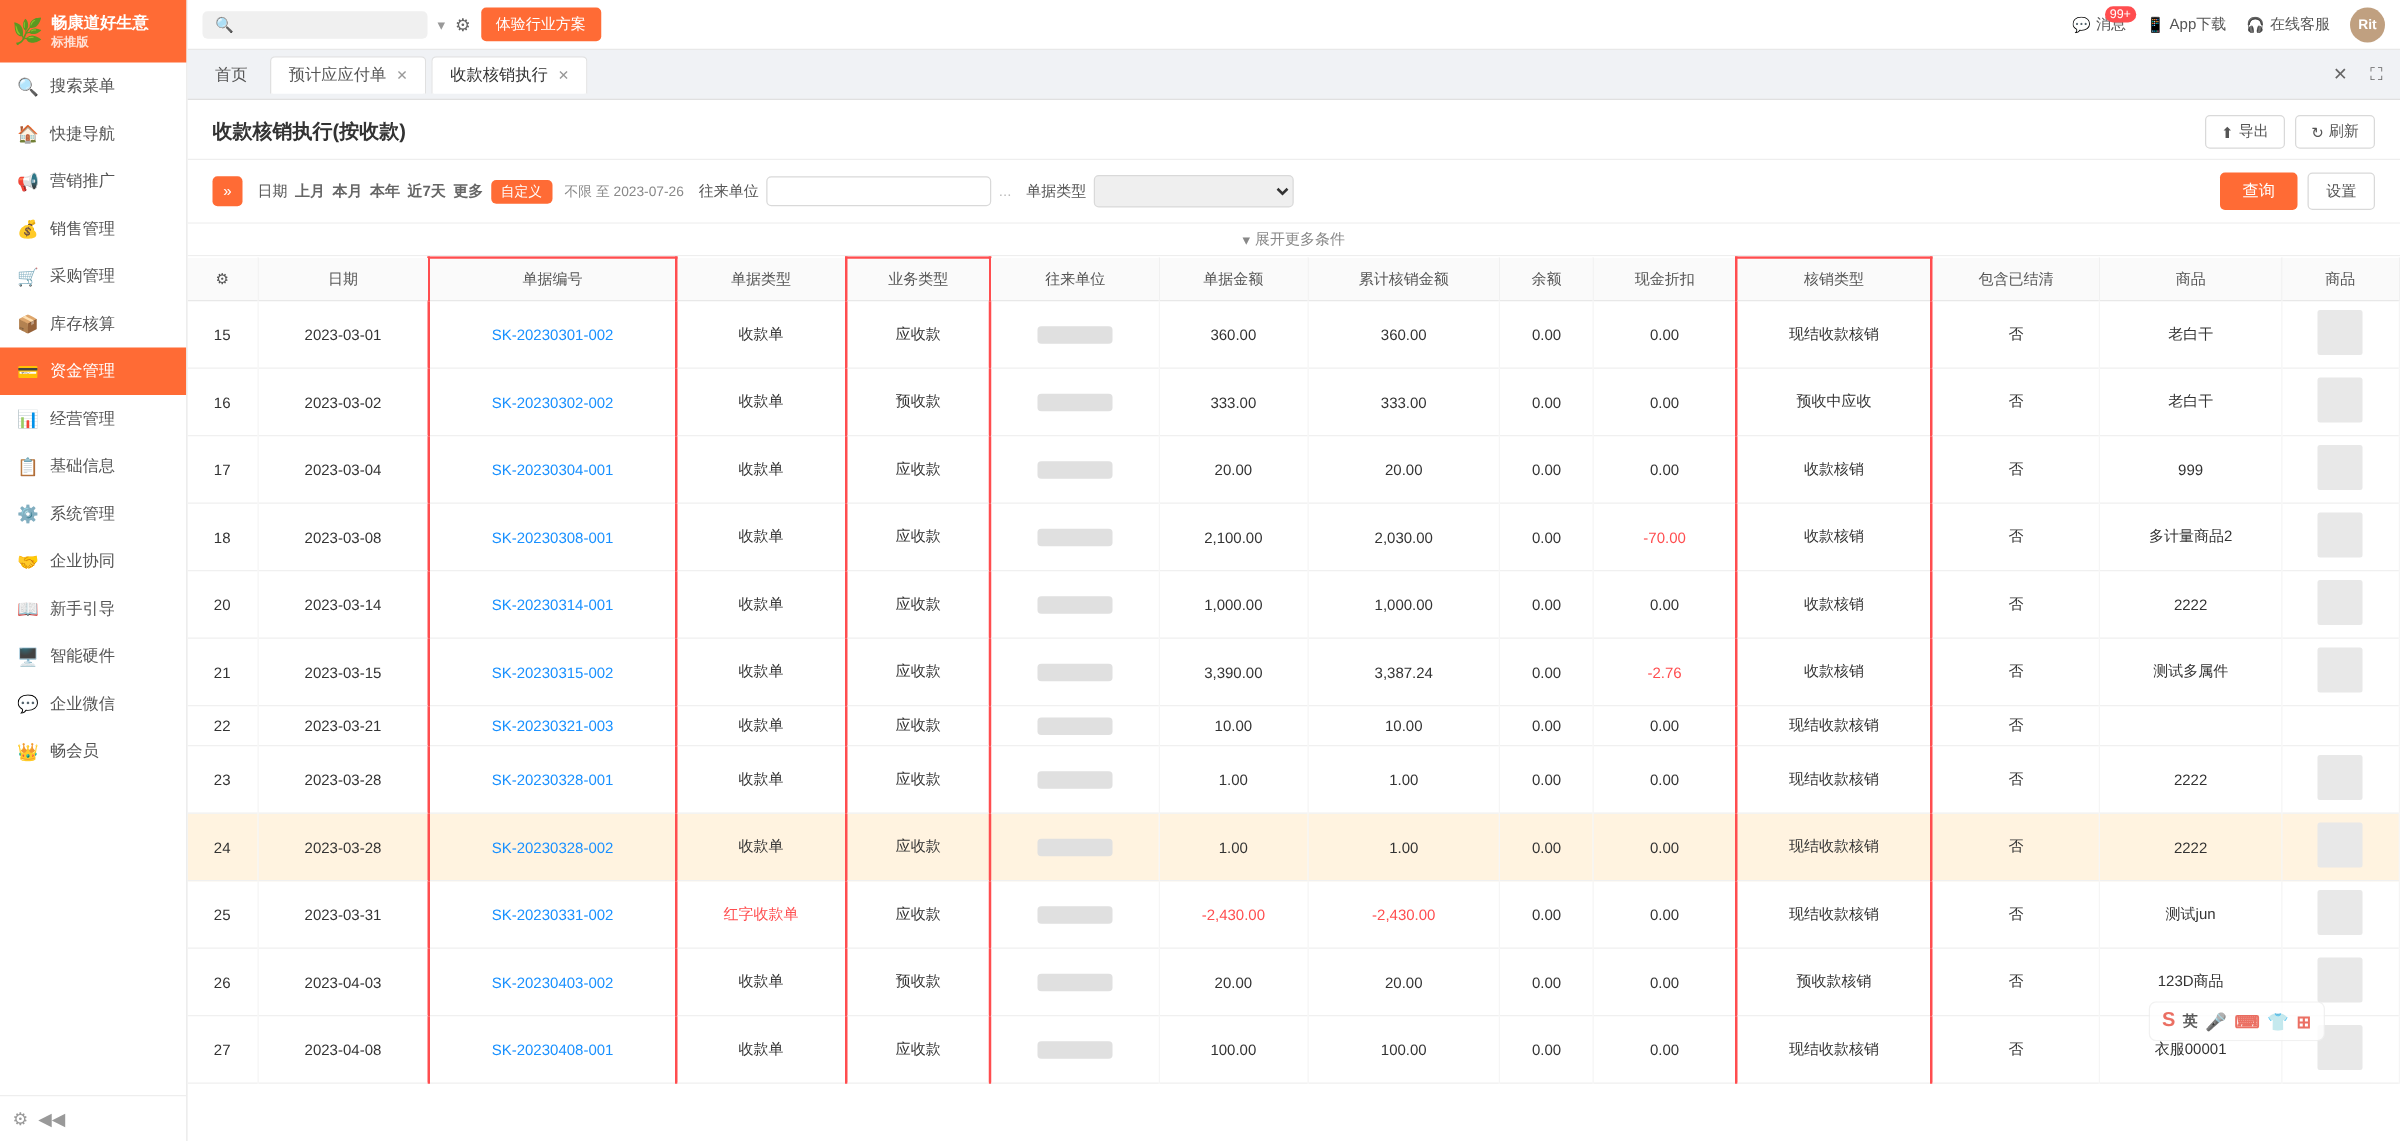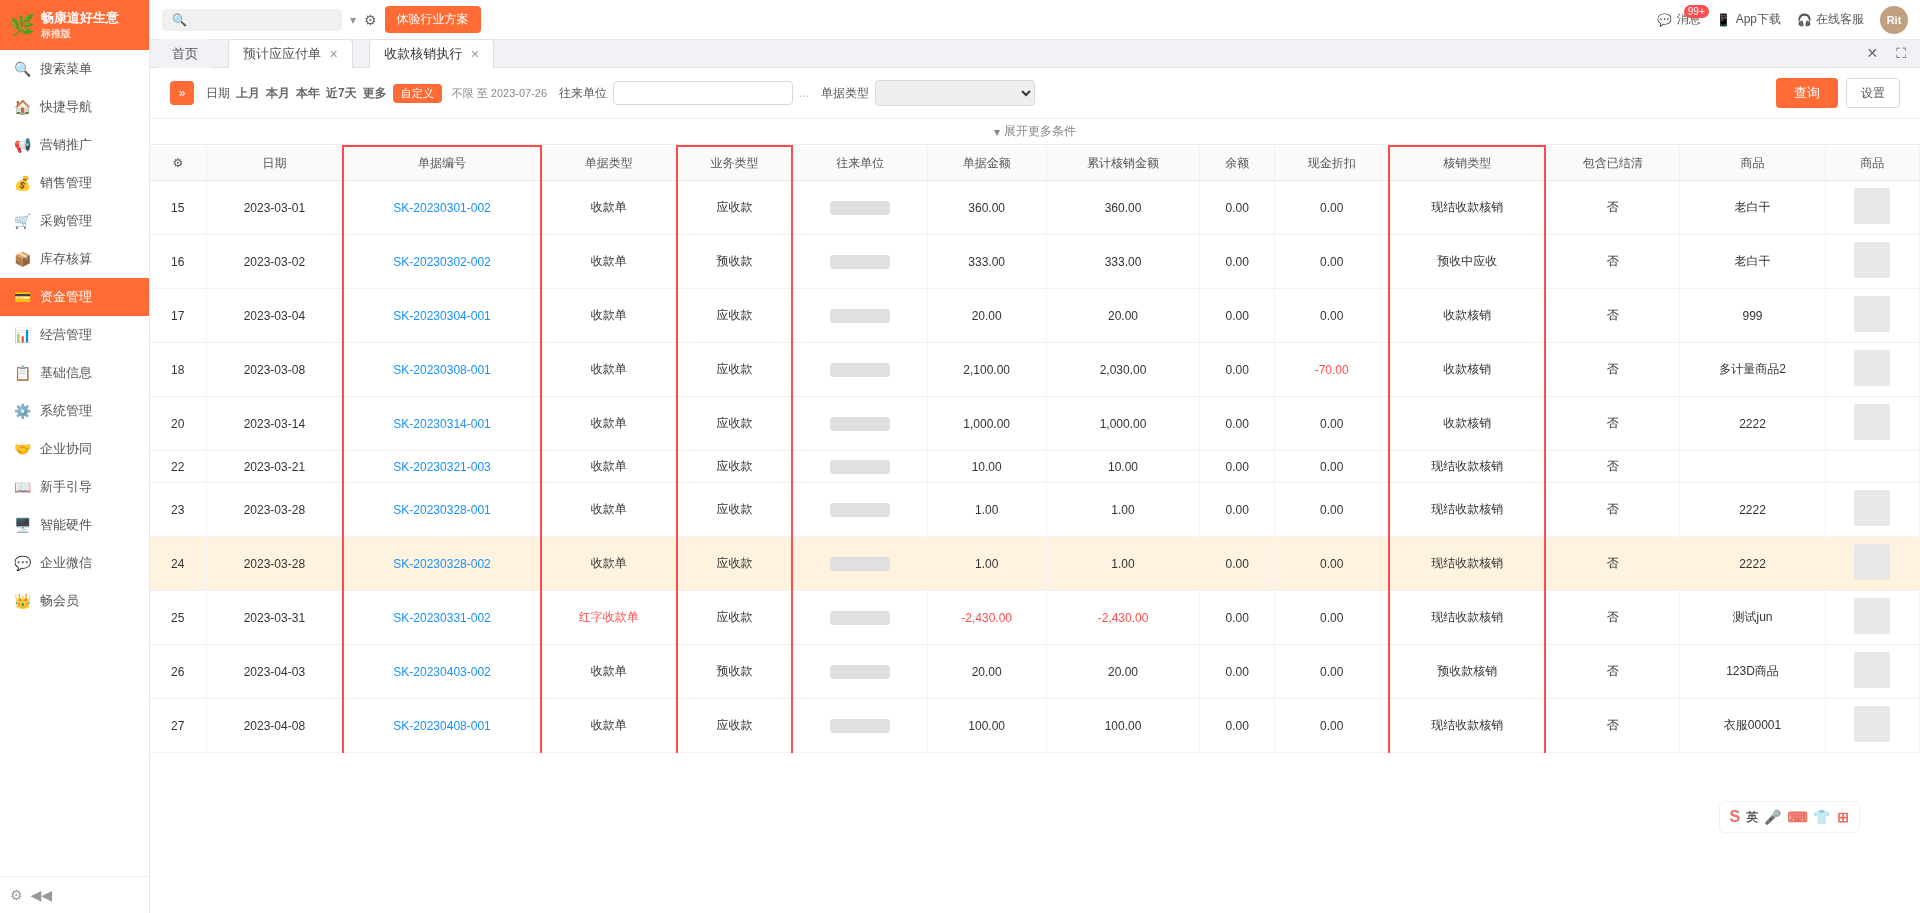--- a/index.html
+++ b/index.html
@@ -25,21 +25,21 @@
     .topbar-arrow { color: #999; cursor: pointer; }
     .topbar-gear { color: #666; cursor: pointer; font-size: 14px; }
     .topbar-btn { background: #ff6b35; color: #fff; border: none; border-radius: 4px; padding: 5px 12px; cursor: pointer; font-size: 12px; }
     .topbar-right { margin-left: auto; display: flex; align-items: center; gap: 16px; color: #555; font-size: 12px; }
     .topbar-msg { position: relative; cursor: pointer; }
     .topbar-badge { position: absolute; top: -6px; right: -8px; background: #ff4d4f; color: #fff; border-radius: 8px; font-size: 10px; padding: 1px 4px; }
     .topbar-right-item { display: flex; align-items: center; gap: 4px; cursor: pointer; }
     .avatar { width: 28px; height: 28px; border-radius: 50%; background: #ddd; }
 
     
-    .tabbar { height: 28px; background: #f0f2f5; display: flex; align-items: center; padding: 0 8px; gap: 16px; border-bottom: 1px solid #e0e0e0; }
+    .tabbar { height: 40px; background: #f0f2f5; display: flex; align-items: center; padding: 0 8px; gap: 4px; border-bottom: 1px solid #e0e0e0; }
     .tab { display: flex; align-items: center; gap: 6px; padding: 6px 14px; border-radius: 4px 4px 0 0; cursor: pointer; font-size: 13px; color: #555; background: #fff; border: 1px solid #e0e0e0; border-bottom: none; height: 30px; }
     .tab.home { background: #f0f2f5; border: none; }
     .tab.active { background: #fff; color: #333; font-weight: 500; }
     .tab .close { color: #999; font-size: 11px; cursor: pointer; margin-left: 2px; }
     .tabbar-right { margin-left: auto; display: flex; gap: 6px; }
     .tabbar-right-btn { cursor: pointer; color: #666; font-size: 14px; padding: 2px 6px; }
 
     
     .page { flex: 1; overflow: hidden; display: flex; flex-direction: column; padding: 0; background: #f5f5f5; }
     .page-header { background: #fff; padding: 12px 20px 8px; border-bottom: 1px solid #eee; display: flex; align-items: center; justify-content: space-between; }
@@ -210,20 +210,33 @@
       <span class="close">✕</span>
     </div>
     <div class="tabbar-right">
       <span class="tabbar-right-btn">✕</span>
       <span class="tabbar-right-btn">⛶</span>
     </div>
   </div>
 
   <div class="page">
 
+    <div class="page-header">
+      <h2 class="page-title">收款核销执行(按收款)</h2>
+      <div class="page-header-actions">
+        <button class="btn-export">
+          <span>⬆</span>
+          <span>导出</span>
+        </button>
+        <button class="btn-refresh">
+          <span>↻</span>
+          <span>刷新</span>
+        </button>
+      </div>
+    </div>
 
     <div class="filter-bar">
       <button class="filter-toggle">»</button>
       <div class="filter-group">
         <span class="filter-label">日期</span>
         <div class="filter-date-links">
           <span class="filter-date-link">上月</span>
           <span class="filter-date-link">本月</span>
           <span class="filter-date-link">本年</span>
           <span class="filter-date-link">近7天</span>
@@ -351,20 +364,36 @@
               <td>1,000.00</td>
               <td>1,000.00</td>
               <td>0.00</td>
               <td>0.00</td>
               <td style="border-left: 2px solid rgb(255, 77, 79); border-right: 2px solid rgb(255, 77, 79);">收款核销</td>
               <td>否</td>
               <td>2222</td>
               <td><span class="img-thumb"></span></td>
             </tr>
             <tr>
+              <td>21</td>
+              <td>2023-03-15</td>
+              <td style="border-left: 2px solid rgb(255, 77, 79); border-right: 2px solid rgb(255, 77, 79);"><a class="link" href="#">SK-20230315-002</a></td>
+              <td>收款单</td>
+              <td style="border-left: 2px solid rgb(255, 77, 79); border-right: 2px solid rgb(255, 77, 79);">应收款</td>
+              <td><span class="blurred">██████</span></td>
+              <td>3,390.00</td>
+              <td>3,387.24</td>
+              <td>0.00</td>
+              <td class="negative">-2.76</td>
+              <td style="border-left: 2px solid rgb(255, 77, 79); border-right: 2px solid rgb(255, 77, 79);">收款核销</td>
+              <td>否</td>
+              <td>测试多属件</td>
+              <td><span class="img-thumb"></span></td>
+            </tr>
+            <tr>
               <td>22</td>
               <td>2023-03-21</td>
               <td style="border-left: 2px solid rgb(255, 77, 79); border-right: 2px solid rgb(255, 77, 79);"><a class="link" href="#">SK-20230321-003</a></td>
               <td>收款单</td>
               <td style="border-left: 2px solid rgb(255, 77, 79); border-right: 2px solid rgb(255, 77, 79);">应收款</td>
               <td><span class="blurred">██████</span></td>
               <td>10.00</td>
               <td>10.00</td>
               <td>0.00</td>
               <td>0.00</td>

